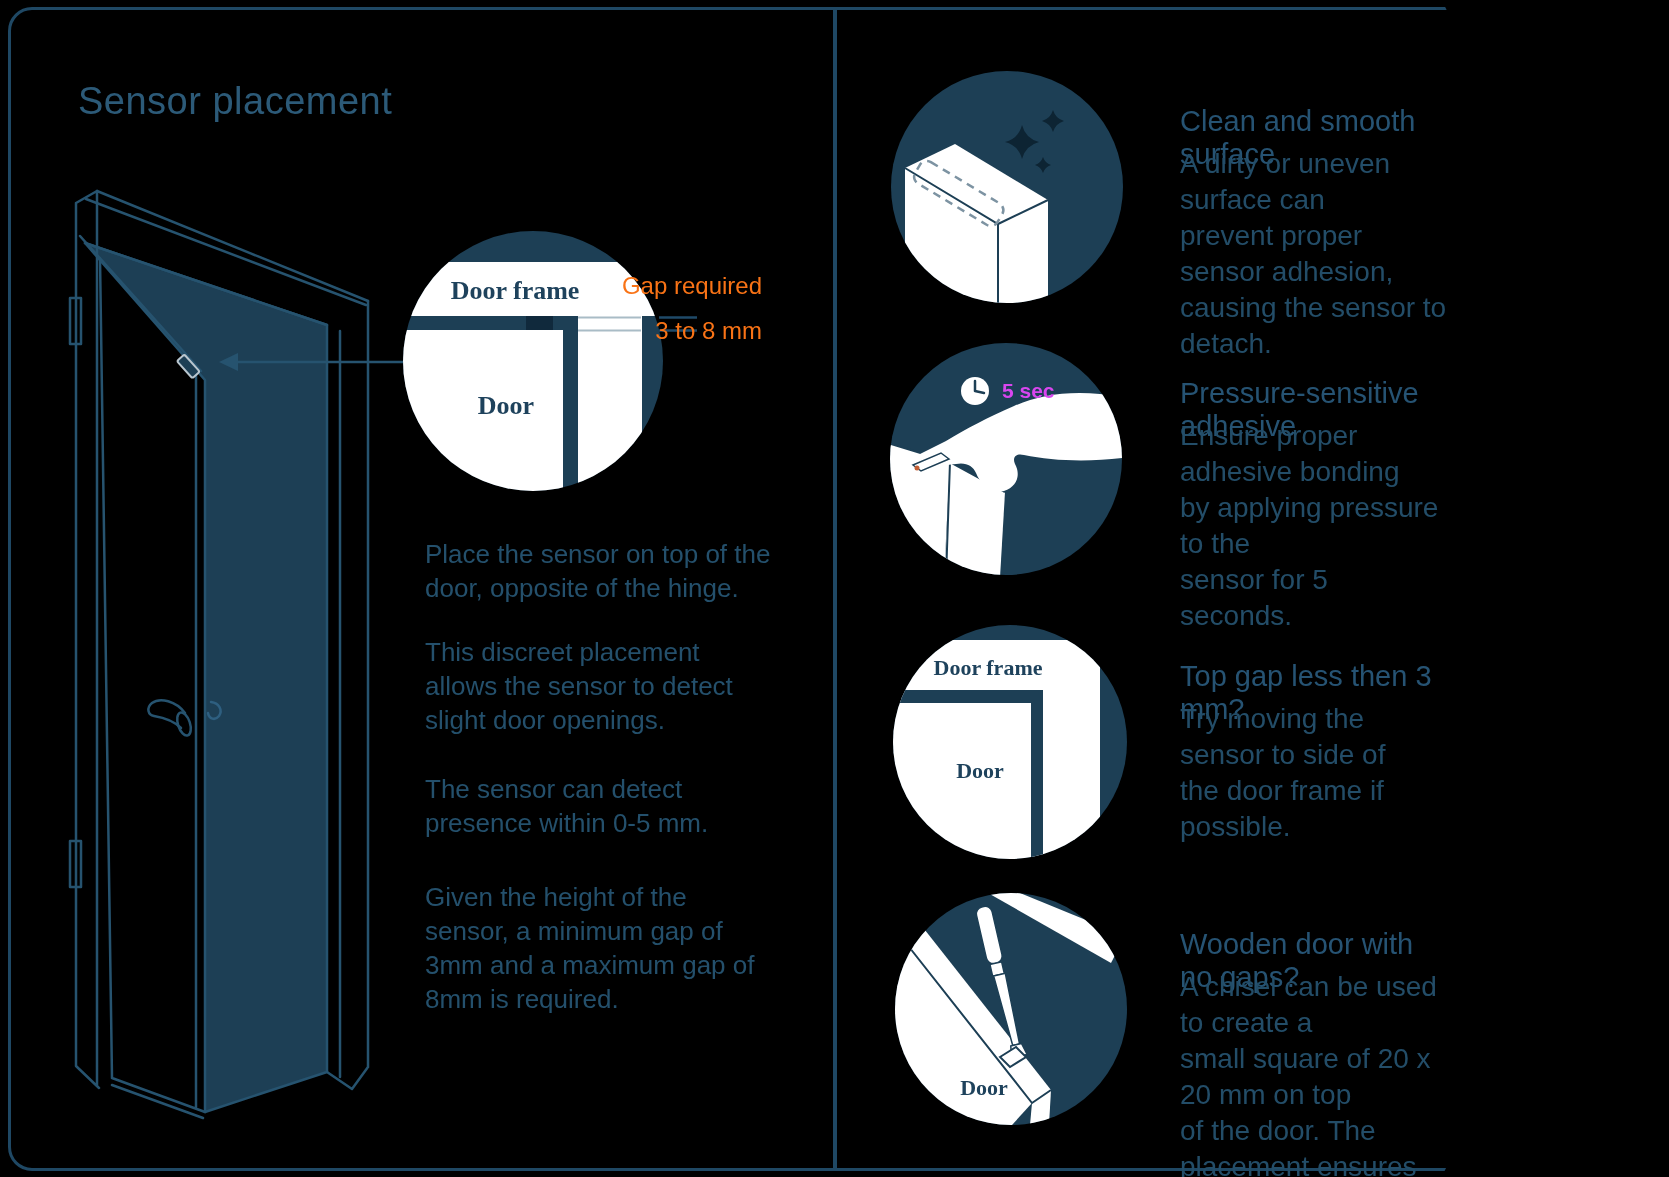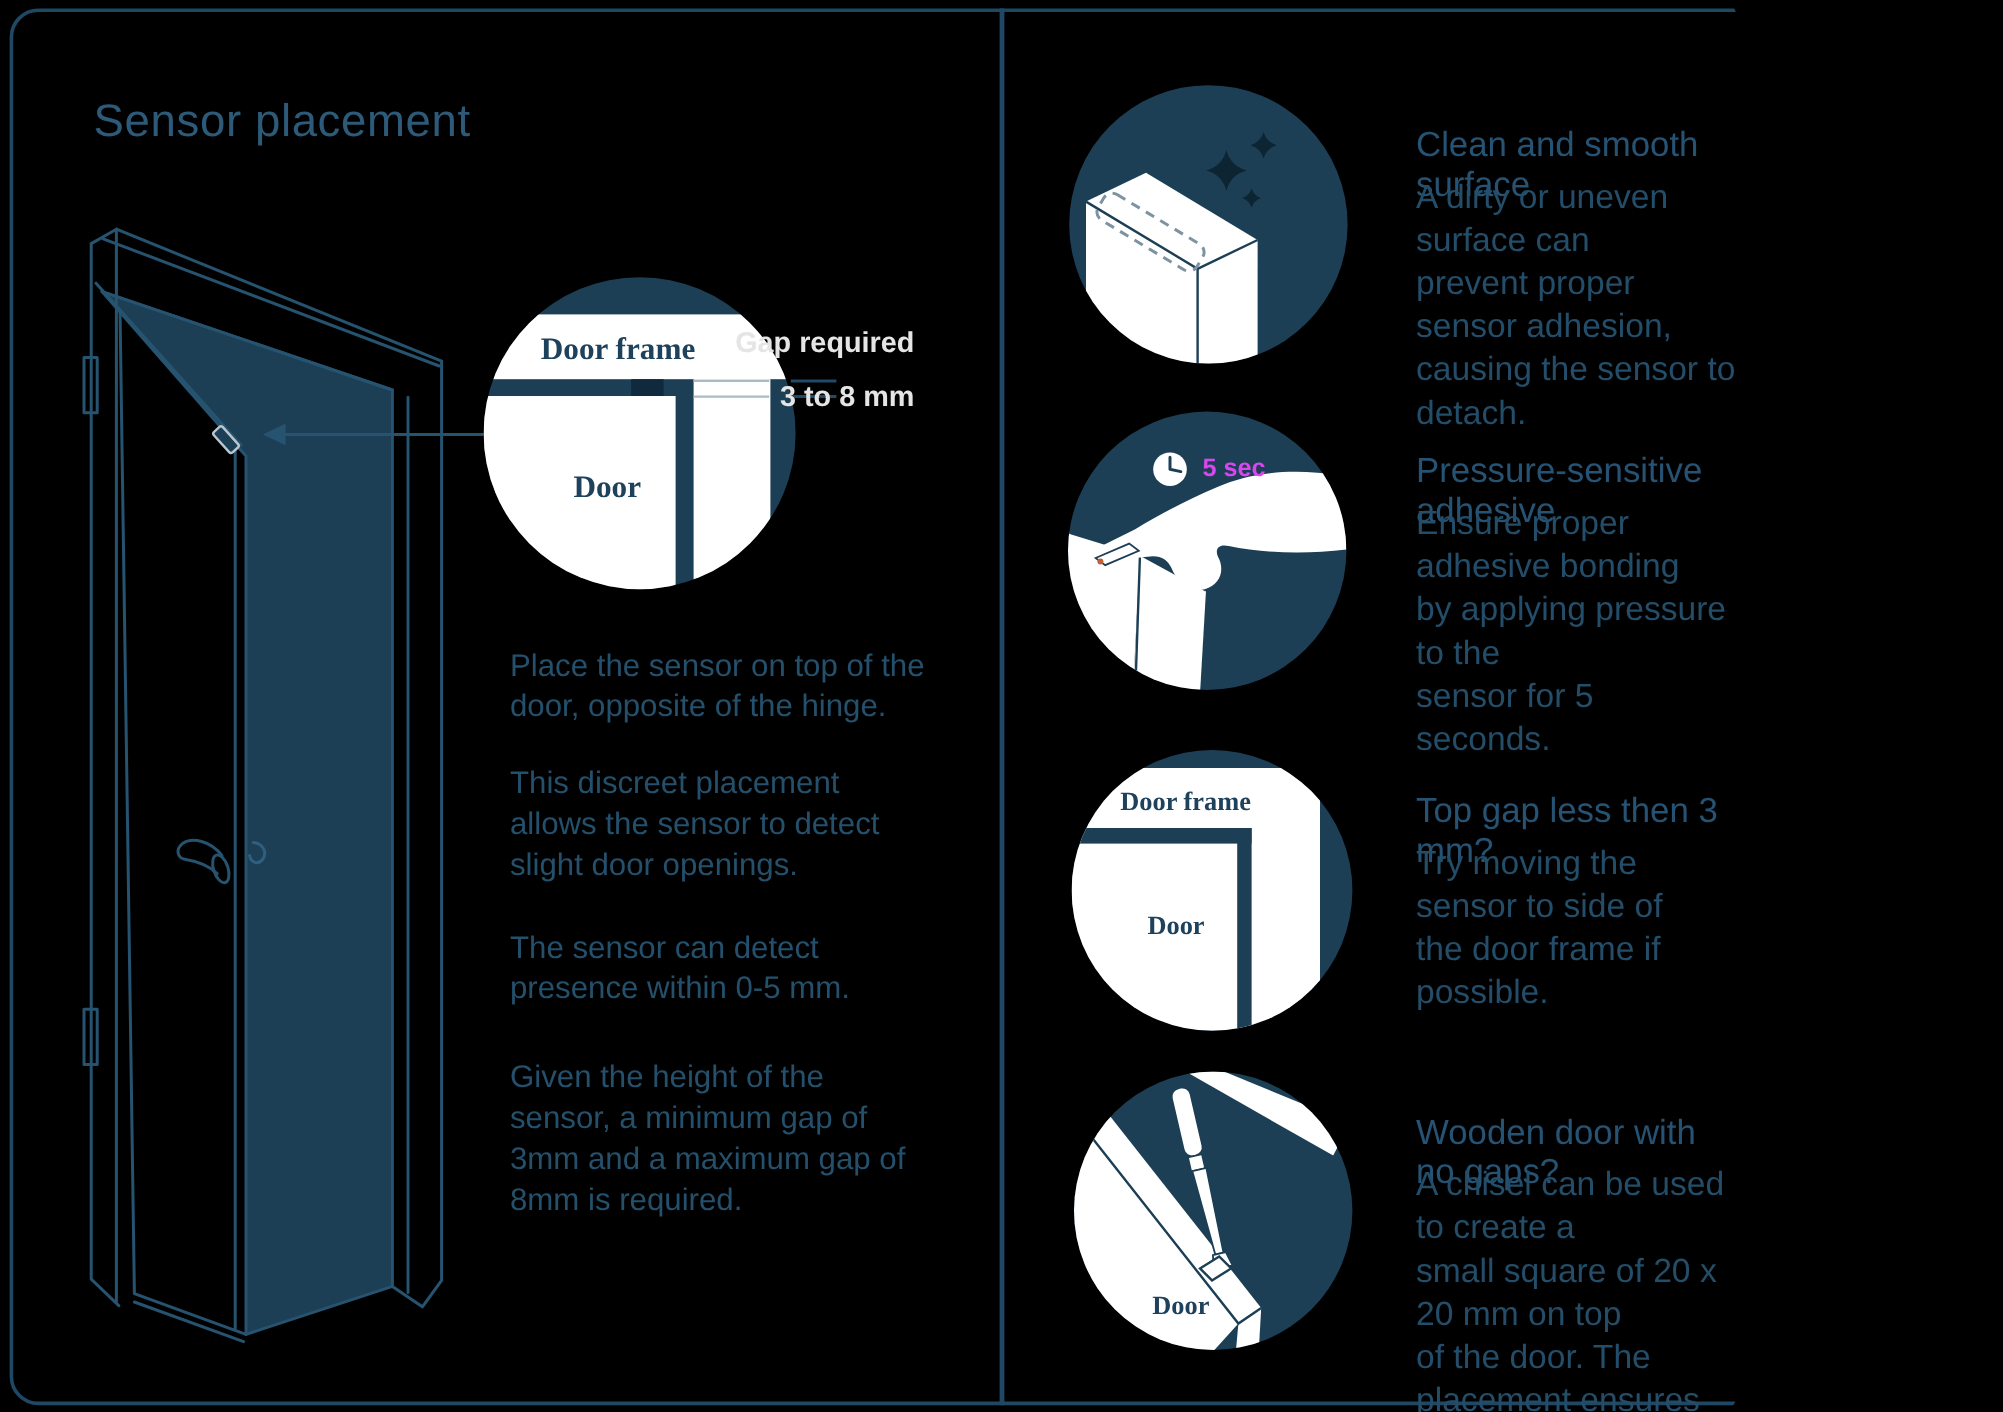--- a/index.html
+++ b/index.html
@@ -7,21 +7,21 @@
           font-family:"Liberation Sans","DejaVu Sans",sans-serif;border-radius:14px;}
   .frame{position:absolute;left:8px;top:7px;width:1650px;height:1164px;
          border:3px solid #1f4864;border-radius:24px;box-sizing:border-box;}
   .divider{position:absolute;left:833px;top:7px;width:4px;height:1164px;background:#1f4864;}
   .abs{position:absolute;}
   .title{font-size:38px;color:#2c5a78;letter-spacing:0.5px;}
   .para{font-size:26px;line-height:34px;color:#24506c;white-space:pre-line;}
   .rhead{font-size:29px;font-weight:400;color:#265373;}
   .rbody{font-size:28px;line-height:36px;color:#234d68;white-space:pre-line;}
   .ilabel{font-weight:600;color:#1e425c;text-align:center;font-family:Liberation Serif, serif;}
-  .gaptxt{font-size:24px;font-weight:700;color:#e5e5e5;text-align:right;}
+  .gaptxt{font-size:24px;font-weight:400;color:#f97316;text-align:right;}
   svg{position:absolute;left:0;top:0;}
 </style>
 </head>
 <body>
 
 <div class="canvas">
 
   <svg width="1669" height="1177" viewBox="0 0 1669 1177">
     <defs>
       <clipPath id="cCallout">

